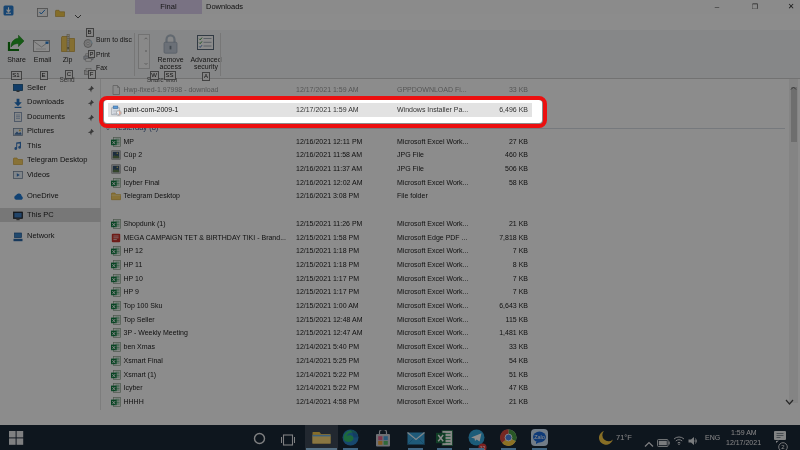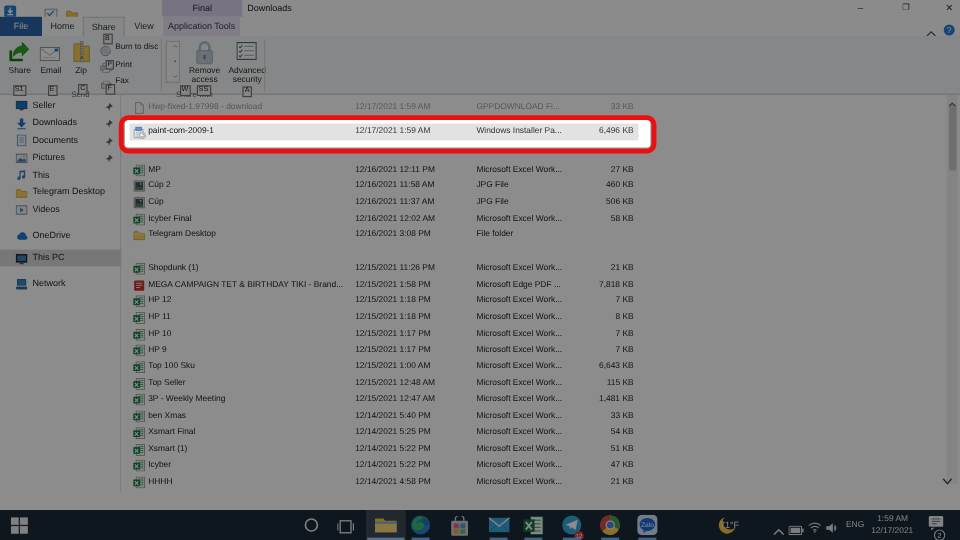--- a/index.html
+++ b/index.html
@@ -119,34 +119,20 @@
     <div class="abs" style="left:74px;top:5px;"><svg width="8" height="5">
           <path d="M1 1 L4 4 L7 1" stroke="#555" stroke-width="1" fill="none"></path>
         </svg></div>
     <div id="manage">Final</div>
     <div id="wtitle">Downloads</div>
     <div class="capbtn" style="left:702px;">–</div>
     <div class="capbtn" style="left:740px;font-size:7px;">❐</div>
     <div class="capbtn" style="left:776px;">✕</div>
   </div>
 
-  <div id="tabrow">
-    <div id="filetab">File</div>
-    <div class="tab" style="left:38px;width:28px;">Home</div>
-    <div class="tab" id="sharetab" style="left:69px;width:35px;">Share</div>
-    <div class="tab" style="left:106px;width:28px;">View</div>
-    <div class="tab" id="apptab" style="left:136px;width:64px;">Application Tools</div>
-    <div class="abs" style="left:771px;top:5px;"><svg width="10" height="7">
-          <path d="M1.5 5 L5 1.5 L8.5 5" stroke="#555" stroke-width="1" fill="none"></path>
-        </svg></div>
-    <div class="abs" style="left:786px;top:3px;"><svg width="10" height="10">
-          <circle cx="5" cy="5" r="4.6" fill="#2f7fd4"></circle>
-          <text x="5" y="7.4" text-anchor="middle" font-size="7" fill="#fff" font-family="Liberation Sans">?</text>
-        </svg></div>
-  </div>
 
   <div id="ribbon">
 
     <div class="abs" style="left:7px;top:4px;width:18px;height:18px;">
       <svg width="18" height="18">
           <path d="M2 8 L2 16 L12 16" stroke="#0f7a0f" stroke-width="2.2" fill="none"></path>
           <path d="M4 13 C4 7,8 4.5,11.5 4.3 L11.5 1.2 L17 7 L11.5 12.6 L11.5 9.5 C8.5 9.5,6 10.5,4 13 Z" fill="#27a427" stroke="#158215" stroke-width="0.5"></path>
         </svg>
     </div>
     <div class="biglbl" style="left:2px;top:25.5px;width:29px;">Share</div>
@@ -346,20 +332,25 @@
               <path d="M2.2 5.2 h4.6 M2.2 6.8 h4.6 M2.2 8.4 h3" stroke="#a8afba" stroke-width="0.7"></path>
               <circle cx="7.8" cy="8" r="2.5" fill="#f0f0f0" stroke="#8a8a8a" stroke-width="0.6"></circle>
               <path d="M7.8 6.6 a1.4 1.4 0 0 1 0 2.8" fill="none" stroke="#c85a3a" stroke-width="0.7"></path>
               <path d="M6.6 8.6 l1 0.9" stroke="#4a7ab0" stroke-width="0.7"></path>
             </svg></span>
           <span class="nm" style="color:#111;">paint-com-2009-1</span>
           <span class="dt" style="color:#333;">12/17/2021 1:59 AM</span>
           <span class="tp" style="color:#333;">Windows Installer Pa...</span>
           <span class="sz" style="color:#333;">6,496 KB</span>
         </div>
+      <div class="ghead" style="top:42px;">
+          <span class="chev">⌄</span>
+          <span class="gt">Yesterday (8)</span>
+          <span class="hl" style="left:58px;"></span>
+        </div>
       <div class="row" style="top:55.6px;">
           <span class="ic"><svg width="10" height="10" class="xl">
               <use href="#xls"></use>
             </svg></span>
           <span class="nm">MP</span>
           <span class="dt">12/16/2021 12:11 PM</span>
           <span class="tp">Microsoft Excel Work...</span>
           <span class="sz">27 KB</span>
         </div>
       <div class="row" style="top:69.3px;">
@@ -615,21 +606,21 @@
     <div class="runline" style="left:343px;width:15px;"></div>
     <div class="runline" style="left:408px;width:15px;"></div>
     <div class="runline" style="left:437px;width:15px;"></div>
     <div class="runline" style="left:469px;width:15px;"></div>
     <div class="runline" style="left:501px;width:15px;"></div>
     <div class="runline" style="left:532px;width:15px;"></div>
 
     <div class="abs" style="left:598px;top:4.5px;"><svg width="16" height="16">
           <path d="M6 1 A7 7 0 1 0 14.8 9.4 A6 6 0 0 1 6 1 Z" fill="#f6c844"></path>
         </svg></div>
-    <div class="trtxt" style="left:600px;top:8px;font-size:7.5px;">71°F</div>
+    <div class="trtxt" style="left:616px;top:8px;font-size:7.5px;">71°F</div>
     <div class="abs" style="left:644px;top:8.5px;"><svg width="10" height="7">
           <path d="M1 5.5 L5 1.5 L9 5.5" stroke="#e8eaec" stroke-width="1.2" fill="none"></path>
         </svg></div>
     <div class="abs" style="left:657px;top:8px;"><svg width="13" height="8">
           <rect x="0.5" y="0.5" width="10.5" height="7" rx="1" fill="none" stroke="#dfe2e5" stroke-width="0.9"></rect>
           <rect x="1.8" y="1.8" width="8" height="4.4" fill="#dfe2e5"></rect>
           <rect x="11.5" y="2.5" width="1.2" height="3" fill="#dfe2e5"></rect>
         </svg></div>
     <div class="abs" style="left:673px;top:6px;"><svg width="12" height="10">
           <path d="M1 4 A7.2 7.2 0 0 1 11 4 M2.8 6 A4.6 4.6 0 0 1 9.2 6 M4.6 8 A2 2 0 0 1 7.4 8" stroke="#dfe2e5" stroke-width="1" fill="none"></path>

